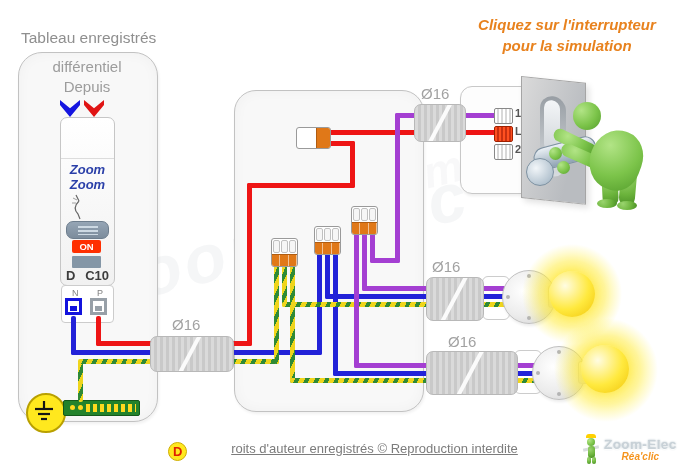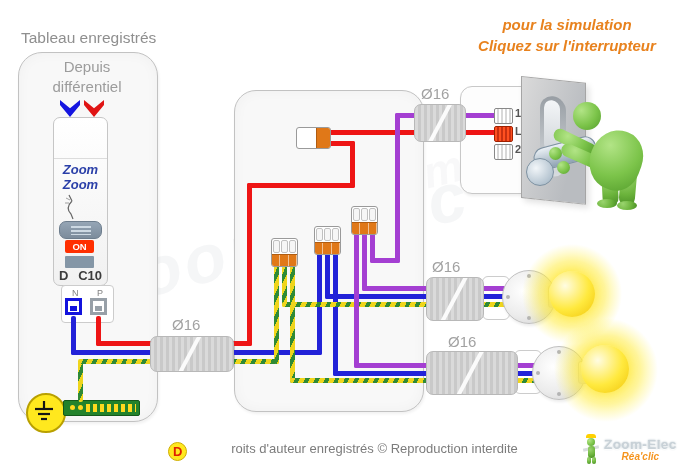--- a/index.html
+++ b/index.html
@@ -82,51 +82,51 @@
   .wireblock{position:absolute;background:#fff;border:1px solid #ccc;border-radius:6px;}
   
   .earthcircle{position:absolute;width:36px;height:36px;border-radius:50%;background:#ffe81e;border:2px solid #b9a000;}
   .busbar{position:absolute;background:#23822b;border:1px solid #14591b;border-radius:2px;}
   .busbar .stripes{position:absolute;left:22px;right:3px;top:3px;bottom:3px;
         background:repeating-linear-gradient(90deg,#ffd91e 0 4px,#23822b 4px 7px);}
   .busbar b{position:absolute;width:5px;height:5px;border-radius:50%;background:#ffd91e;top:4px;display:block;}
   .instruction{position:absolute;text-align:center;font-weight:700;font-style:italic;font-size:15px;
         line-height:21px;color:#e8821e;}
   .footer{position:absolute;left:0;right:0;text-align:center;font-size:13px;color:#7c7c7c;}
-  .footer .under{margin-left:44px;}
+  .footer .under{text-decoration:underline;margin-left:44px;}
   .badgeD{display:inline-block;width:17px;height:17px;border-radius:50%;background:#ffe81e;border:1px solid #cfae00;
         color:#e02000;font-weight:700;font-size:13px;line-height:17px;text-align:center;vertical-align:-3px;}
   .logo{position:absolute;display:flex;align-items:center;gap:4px;}
   .logoname{font-weight:700;font-size:13.5px;color:#c8d1d7;letter-spacing:.4px;
         text-shadow:0 1px 1px #fff,0 0 2px #9fb0ba;}
   .logotag{font-style:italic;font-weight:700;font-size:10px;color:#f5941e;text-align:center;margin-top:-1px;}
 </style>
 </head>
 <body>
 
 <div class="stage">
 
   <div class="wm" style="left:90px;top:200px;font-size:68px;">Zoom-Elec</div>
   <div class="wm" style="left:330px;top:140px;font-size:44px;color:rgba(110,125,140,.05);">Zoom-Elec</div>
 
   <div class="instruction" style="left:448px;top:14px;width:238px;">
+    <div>Cliquez sur l'interrupteur</div>
     <div>pour la simulation</div>
-    <div>Cliquez sur l'interrupteur</div>
   </div>
 
   <div class="gtitle" style="left:21px;top:29px;">Tableau enregistrés</div>
   <div class="panelbox" style="left:18px;top:52px;width:138px;height:368px;"></div>
   <div class="subtitle" style="left:18px;top:57px;width:138px;">
+    <div>différentiel</div>
     <div>Depuis</div>
-    <div>différentiel</div>
   </div>
   <i class="chev abs" style="left:60px;top:100px;background:#1515e0;"></i>
   <i class="chev abs" style="left:84px;top:100px;background:#e01515;"></i>
 
-  <div class="module" style="left:53px;top:117px;width:53px;height:167px;">
+  <div class="module" style="left:60px;top:117px;width:53px;height:167px;">
     <div class="mod-top"></div>
     <div class="brand">
       <div>Zoom</div>
       <div>Zoom</div>
     </div>
     <svg class="abs" style="left:8px;top:76px;" width="18" height="26">
       <path d="M7 1 l3 6 M10 7 q-7 7 -1 13 l2 5" stroke="#666" stroke-width="1.2" fill="none"></path>
       <path d="M4 4 l4 2 M3 9 l4 0" stroke="#888" stroke-width="0.8" fill="none"></path>
     </svg>
     <div class="toggle" style="left:5px;top:103px;width:41px;height:16px;"></div>

